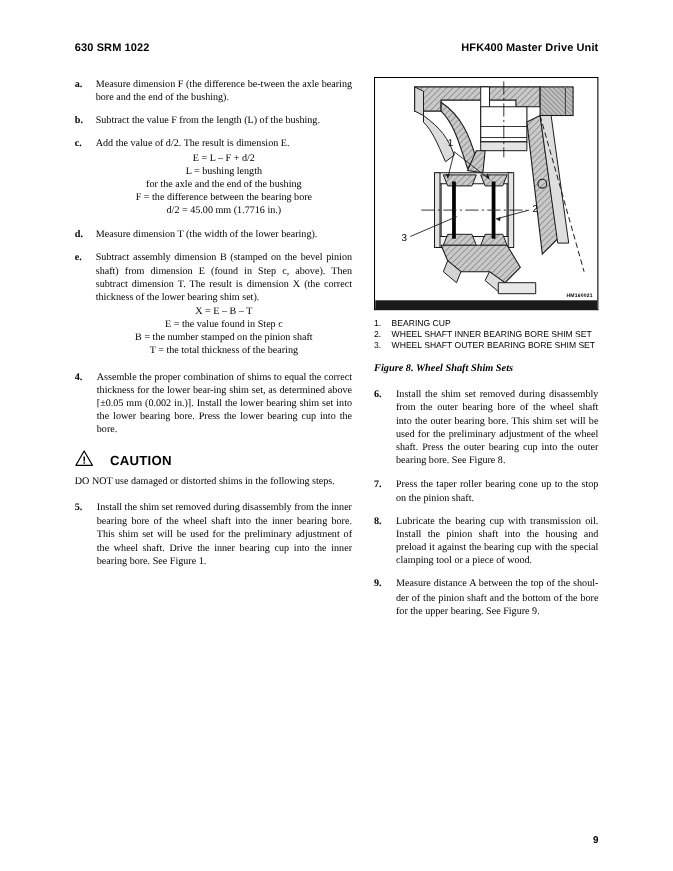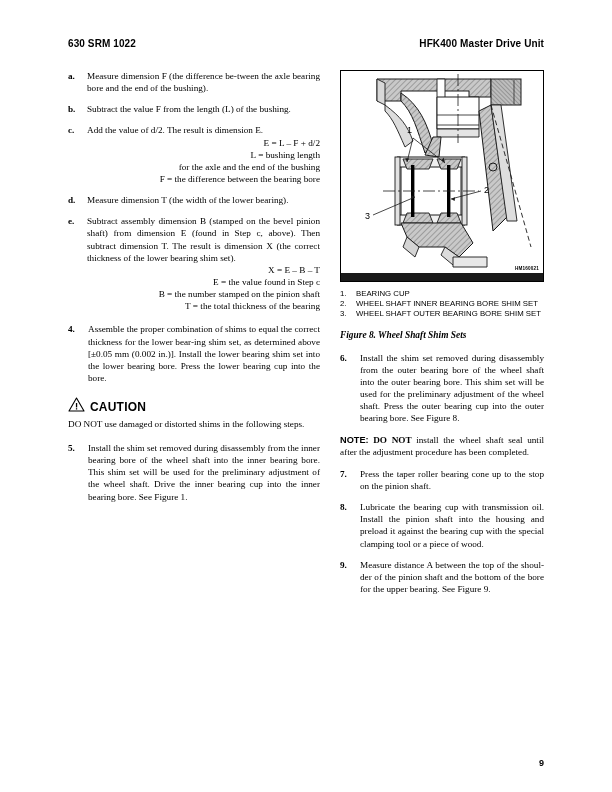--- a/index.html
+++ b/index.html
@@ -60,33 +60,33 @@
     text-align: justify;
     text-justify: inter-word;
     hyphens: manual;
   }
 
   
   .subitem .marker { width: 19px; }
 
   .eq {
     display: block;
-    text-align: right;
+    text-align: center;
     white-space: pre;
   }
 
   
   .caution-block {
     margin-top: 13px;
     margin-bottom: 11px;
   }
   .caution-head {
     display: flex;
     align-items: center;
-    gap: 5px;
+    gap: 15px;
     margin-bottom: 3px;
   }
   .warn-tri {
     display: block;
   }
   .caution-word {
     font-family: "Liberation Sans", sans-serif;
     font-weight: bold;
     font-size: 12px;
     letter-spacing: 0.2px;
@@ -195,20 +195,21 @@
     </div>
 
     <div class="item subitem">
       <span class="marker">c.</span>
       <span class="body">
         <span>Add the value of d/2. The result is dimension E.</span>
         <span class="eq">E = L – F + d/2</span>
         <span class="eq">L = bushing length</span>
         <span class="eq">for the axle and the end of the bushing</span>
         <span class="eq">F = the difference between the bearing bore</span>
+        <span class="eq">d/2 = 45.00 mm (1.7716 in.)</span>
       </span>
     </div>
 
     <div class="item subitem">
       <span class="marker">d.</span>
       <span class="body">Measure dimension T (the width of the lower bearing).</span>
     </div>
 
     <div class="item subitem">
       <span class="marker">e.</span>
@@ -344,23 +345,20 @@
       </div>
     </div>
 
     <div class="fig-caption">Figure 8. Wheel Shaft Shim Sets</div>
 
     <div class="item">
       <span class="marker">6.</span>
       <span class="body">Install the shim set removed during disassembly from the outer bearing bore of the wheel shaft into the outer bearing bore. This shim set will be used for the preliminary adjustment of the wheel shaft. Press the outer bearing cup into the outer bearing bore.  See Figure 8.</span>
     </div>
 
-    <div class="note">
-      <span class="note-label">NOTE:</span><span>&nbsp;</span><span class="note-strong">DO NOT</span><span> install the wheel shaft seal until after the adjustment procedure has been completed.</span>
-    </div>
 
     <div class="item">
       <span class="marker">7.</span>
       <span class="body">Press the taper roller bearing cone up to the stop on the pinion shaft.</span>
     </div>
 
     <div class="item">
       <span class="marker">8.</span>
       <span class="body">Lubricate the bearing cup with transmission oil.  Install the pinion shaft into the housing and preload it against the bearing cup with the special clamping tool or a piece of wood.</span>
     </div>

